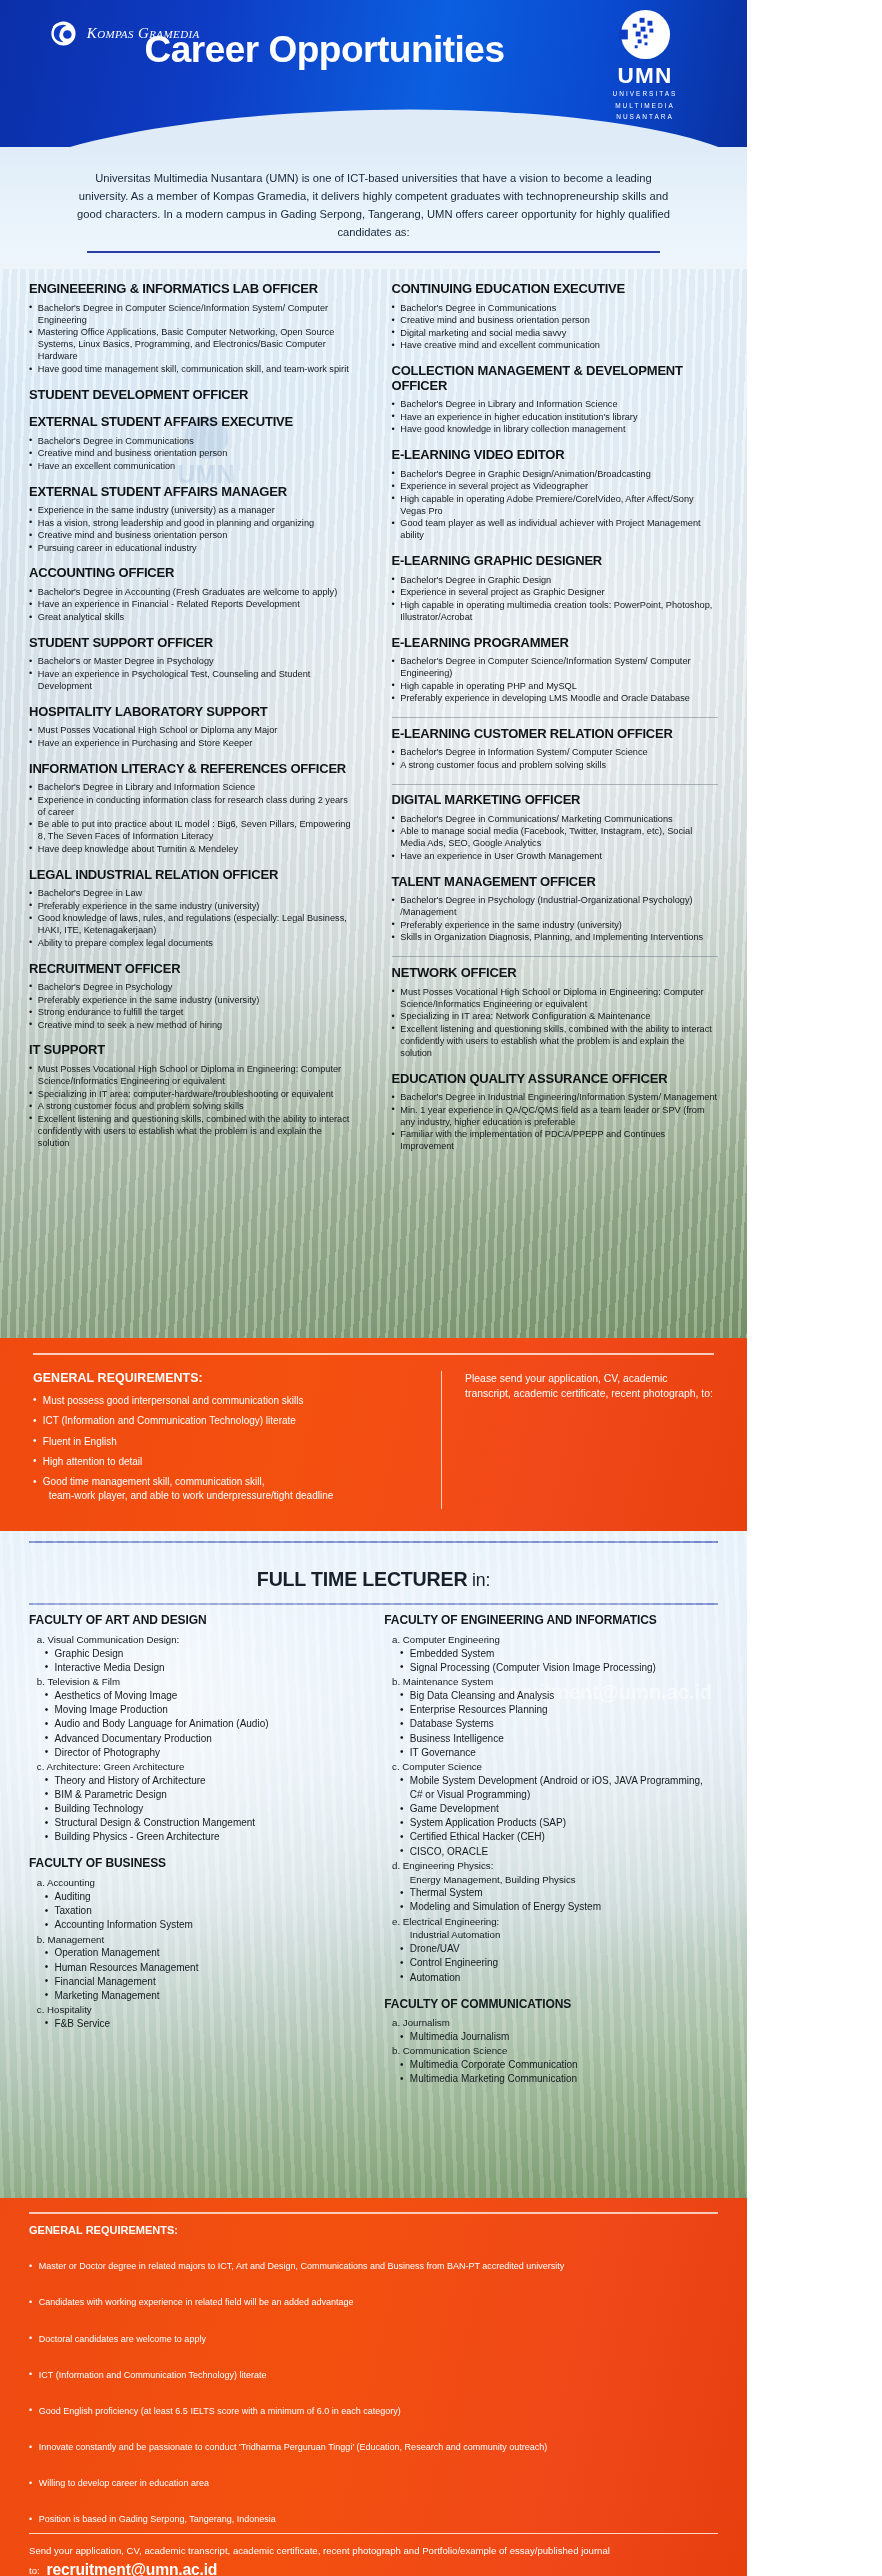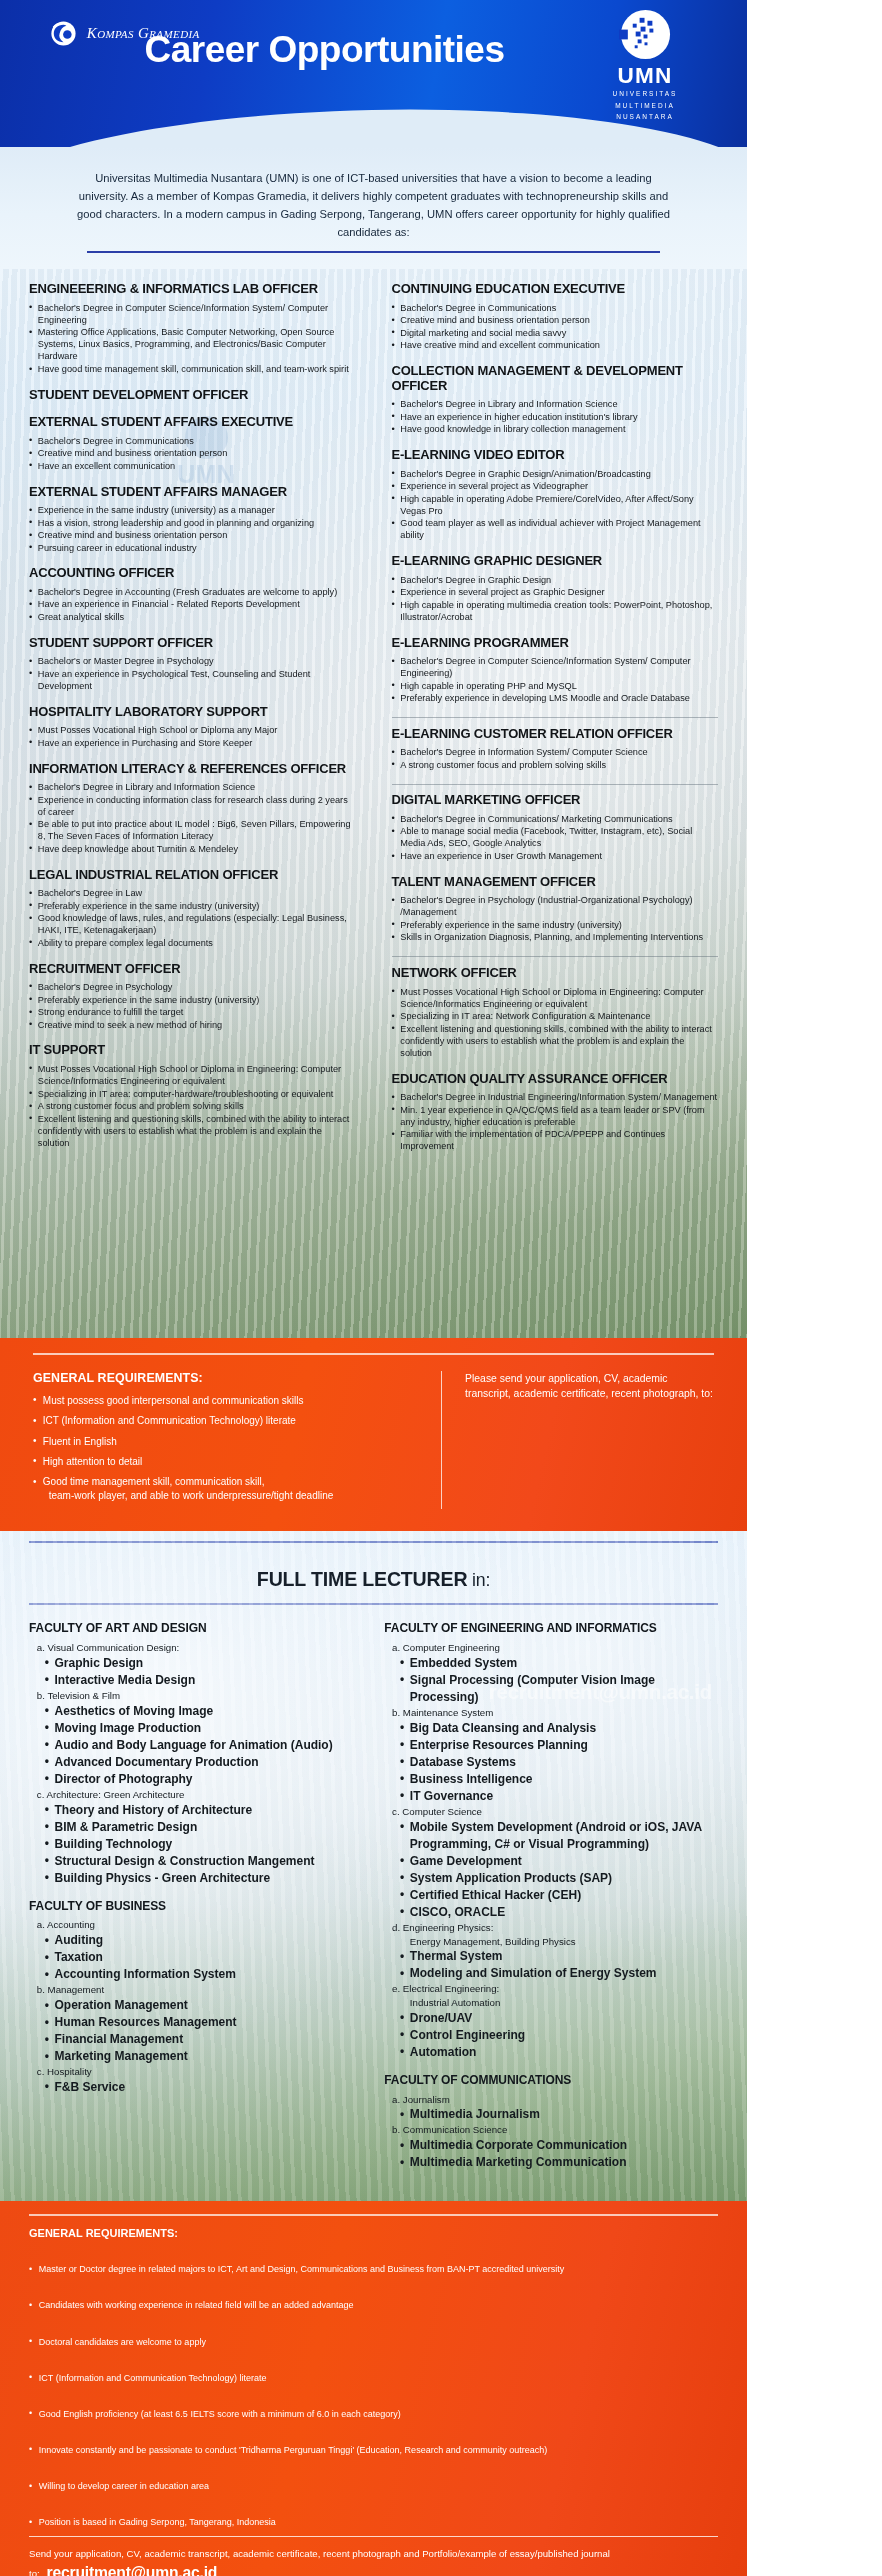--- a/index.html
+++ b/index.html
@@ -273,45 +273,44 @@
     color: #ffffff;
     opacity: 0.55;
     letter-spacing: -0.3px;
     z-index: 1;
     pointer-events: none;
   }
   .lcols {
     position: relative;
     display: flex;
     gap: 21.6px;
-    padding-top: 16px;
+    padding-top: 8px;
     z-index: 2;
   }
   .lcol { width: 50%; }
   .fac { margin-bottom: 11.8px; }
   .fac h4 {
     font-size: 12px;
     font-weight: bold;
     color: #12171c;
     margin-bottom: 5.9px;
     letter-spacing: -0.1px;
   }
   .fac .lvl1 {
     font-size: 9.7px;
     line-height: 1.42;
     color: #141a1f;
     padding-left: 7.8px;
   }
   .fac .lvl2 {
-    font-size: 12px;
+    font-size: 10px;
     line-height: 1.42;
     color: #141a1f;
     padding-left: 25.5px;
     position: relative;
-    font-weight: bold;
   }
   .fac .lvl2:before {
     content: "\2022";
     position: absolute;
     left: 15.7px; top: -0.5px;
   }
   .fac .lvl2b {
     font-size: 9.7px;
     line-height: 1.42;
     color: #141a1f;

